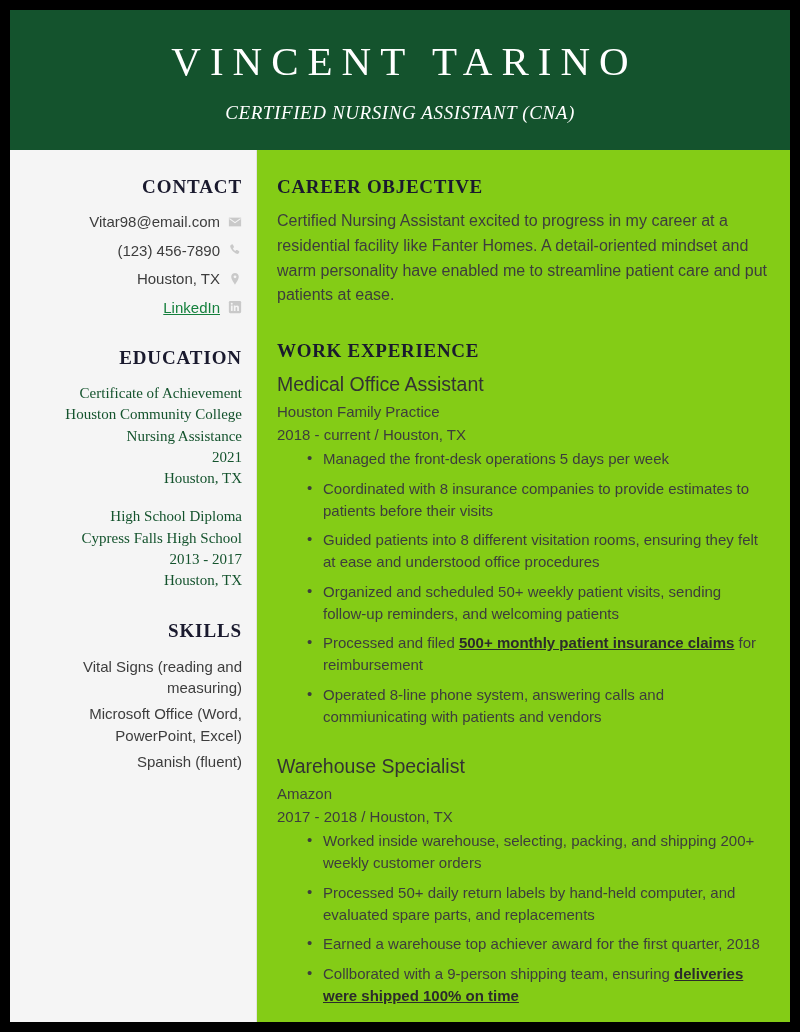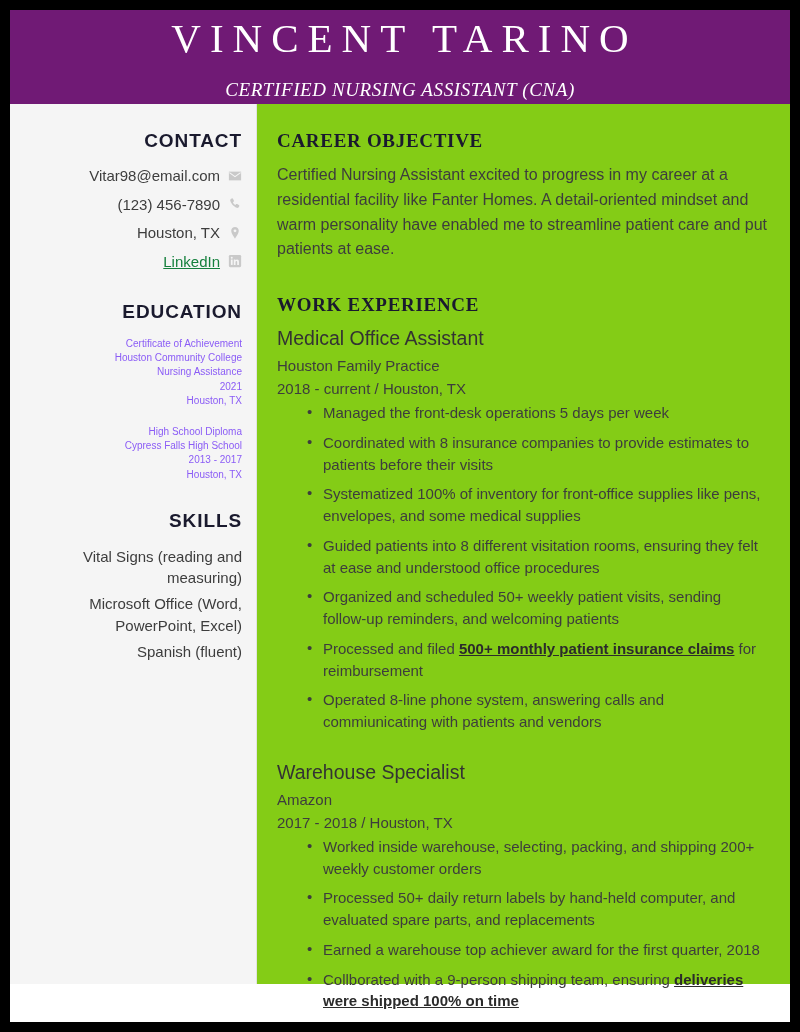--- a/index.html
+++ b/index.html
@@ -19,22 +19,22 @@
     left: 10px;
     top: 10px;
     width: 780px;
     height: 1012px;
     background: #ffffff;
     overflow: hidden;
   }
 
   
   .header {
-    background: #701a75;
-    height: 94px;
+    background: #14532d;
+    height: 140px;
     width: 100%;
     box-sizing: border-box;
     display: flex;
     flex-direction: column;
     align-items: center;
     justify-content: center;
     padding-top: 4px;
   }
   .name {
     font-family: "Liberation Serif", serif;
@@ -72,21 +72,21 @@
   }
   .main {
     flex: 1 1 auto;
     background: #84cc16;
     box-sizing: border-box;
     padding: 26px 22px 0 20px;
   }
 
   
   .side-heading {
-    font-family: Liberation Sans, sans-serif;
+    font-family: Liberation Serif, serif;
     font-weight: bold;
     font-size: 19px;
     color: #1a1a2e;
     text-align: right;
     letter-spacing: 0.9px;
     margin: 0 0 14px 0;
   }
   .side-block { margin-bottom: 30px; }
   .side-block.education { margin-bottom: 28px; }
 
@@ -111,24 +111,25 @@
     width: 14px;
     height: 14px;
     flex: 0 0 14px;
     display: block;
     fill: #c9c9c9;
   }
 
   .edu-entry { margin-bottom: 17px; }
   .edu-entry:last-child { margin-bottom: 0; }
   .edu-line {
-    font-size: 10px;
-    color: #8b5cf6;
+    font-size: 15px;
+    color: #14532d;
     text-align: right;
     line-height: 1.42;
+    font-family: Liberation Serif, serif;
   }
 
   .skill-line {
     font-size: 15px;
     color: #3d3d3d;
     text-align: right;
     line-height: 1.42;
     margin-bottom: 5px;
   }
 
@@ -285,21 +286,20 @@
       <div>
         <div class="main-heading">WORK EXPERIENCE</div>
 
         <div class="job">
           <div class="job-title">Medical Office Assistant</div>
           <div class="job-company">Houston Family Practice</div>
           <div class="job-meta">2018 - current  /  Houston, TX</div>
           <ul class="bullets">
               <li>Managed the front-desk operations 5 days per week</li>
               <li>Coordinated with 8 insurance companies to provide estimates to patients before their visits</li>
-              <li>Systematized 100% of inventory for front-office supplies like pens, envelopes, and some medical supplies</li>
               <li>Guided patients into 8 different visitation rooms, ensuring they felt at ease and understood office procedures</li>
               <li>Organized and scheduled 50+ weekly patient visits, sending follow-up reminders, and welcoming patients</li>
               <li>Processed and filed <span class="hl">500+ monthly patient insurance claims</span> for reimbursement</li>
               <li>Operated 8-line phone system, answering calls and commiunicating with patients and vendors</li>
             </ul>
         </div>
 
         <div class="job-gap"></div>
 
         <div class="job">

